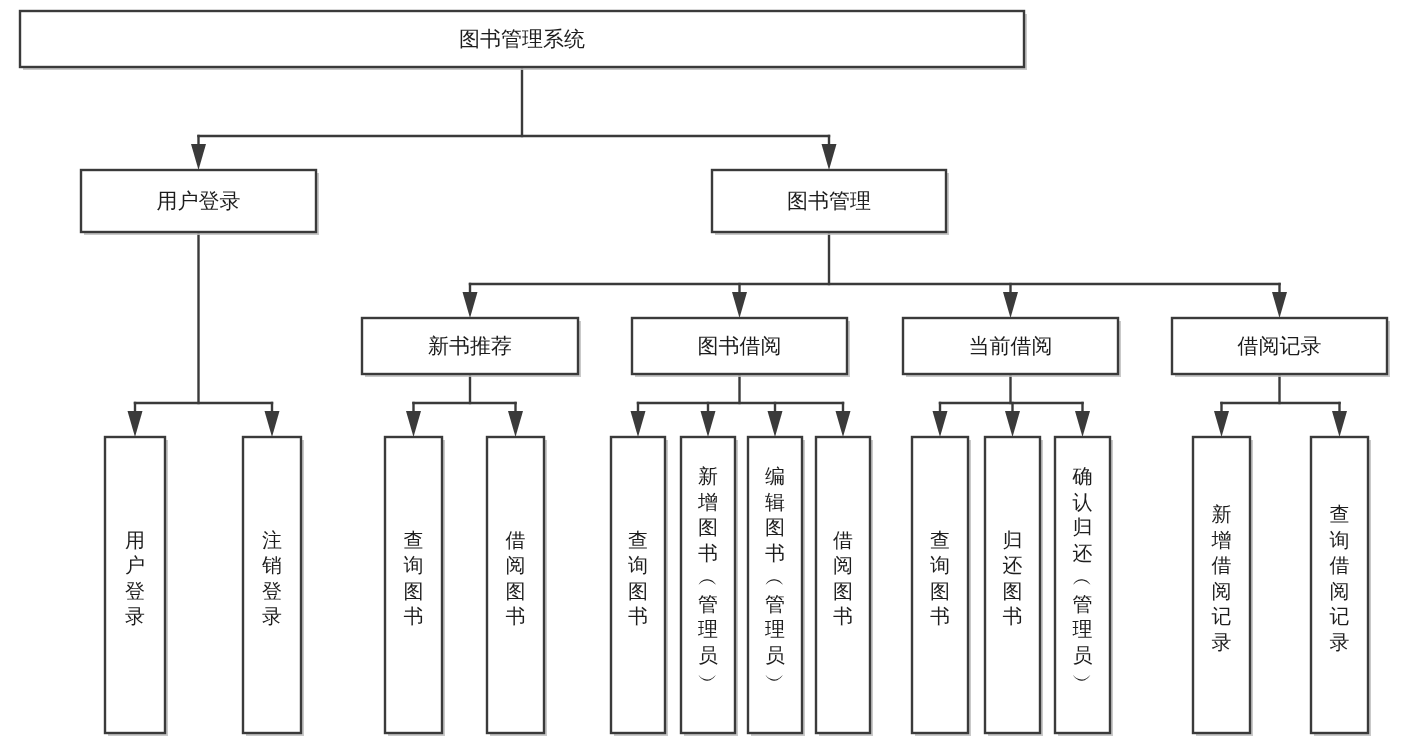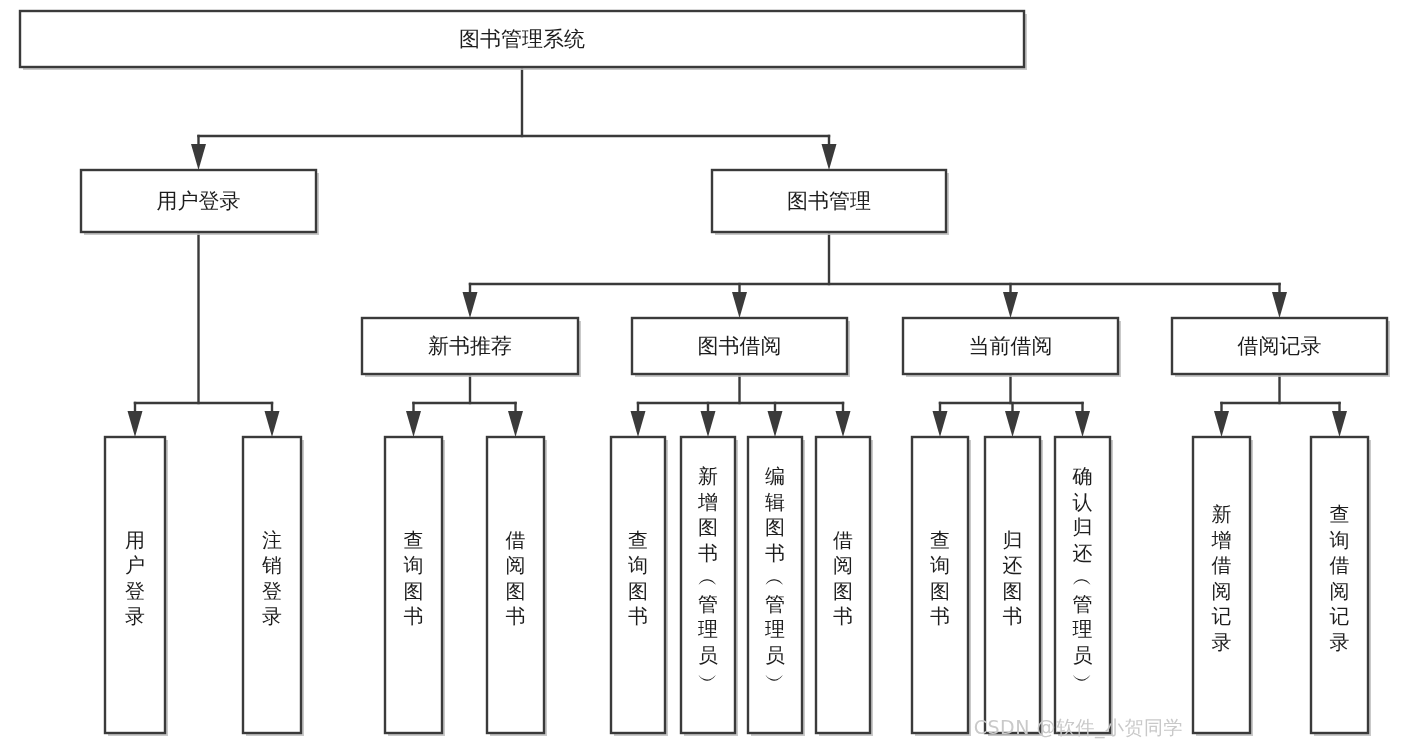--- a/index.html
+++ b/index.html
@@ -236,14 +236,13 @@
           <rect x="1193" y="437" width="57" height="296" class="node-box"></rect>
           <text x="1221.5" y="521.25" font-size="20" class="node-label-vertical"><tspan x="1221.5" dy="0">新</tspan><tspan x="1221.5" dy="25.5">增</tspan><tspan x="1221.5" dy="25.5">借</tspan><tspan x="1221.5" dy="25.5">阅</tspan><tspan x="1221.5" dy="25.5">记</tspan><tspan x="1221.5" dy="25.5">录</tspan></text>
         </g>
         <g>
           <rect x="1314" y="440" width="57" height="296" class="node-shadow"></rect>
           <rect x="1311" y="437" width="57" height="296" class="node-box"></rect>
           <text x="1339.5" y="521.25" font-size="20" class="node-label-vertical"><tspan x="1339.5" dy="0">查</tspan><tspan x="1339.5" dy="25.5">询</tspan><tspan x="1339.5" dy="25.5">借</tspan><tspan x="1339.5" dy="25.5">阅</tspan><tspan x="1339.5" dy="25.5">记</tspan><tspan x="1339.5" dy="25.5">录</tspan></text>
         </g>
       </g>
   </svg>
-  <div class="watermark-text">CSDN @软件_小贺同学</div>
 </div>
 
 </body></html>

